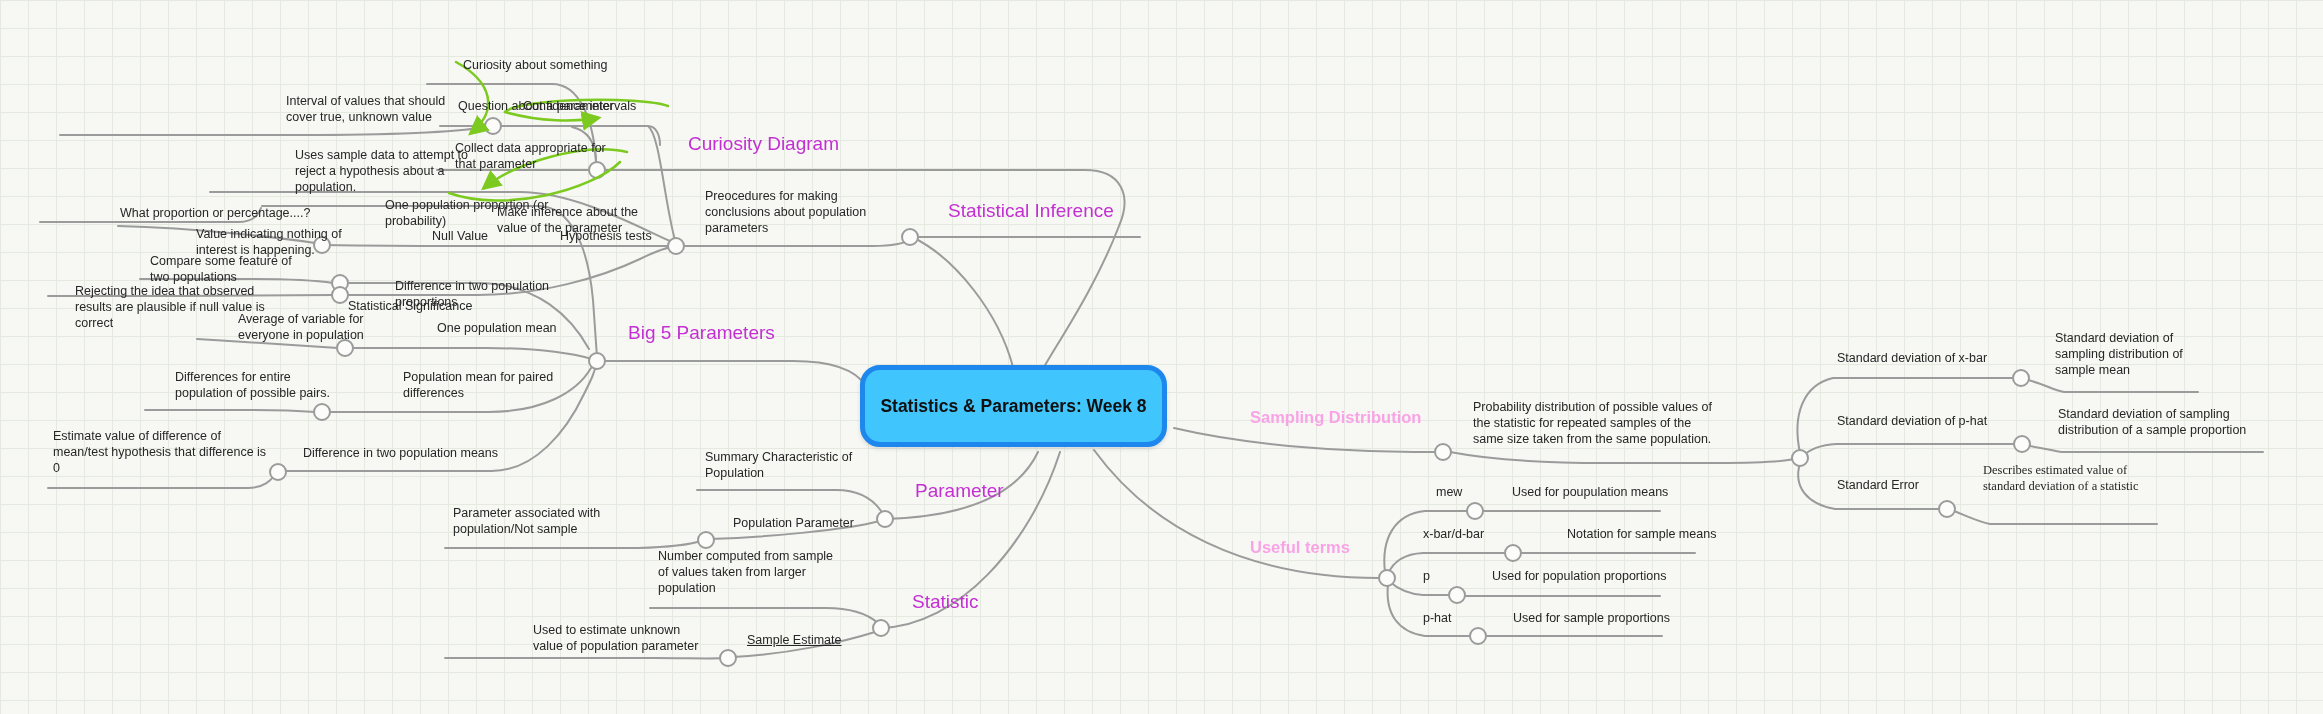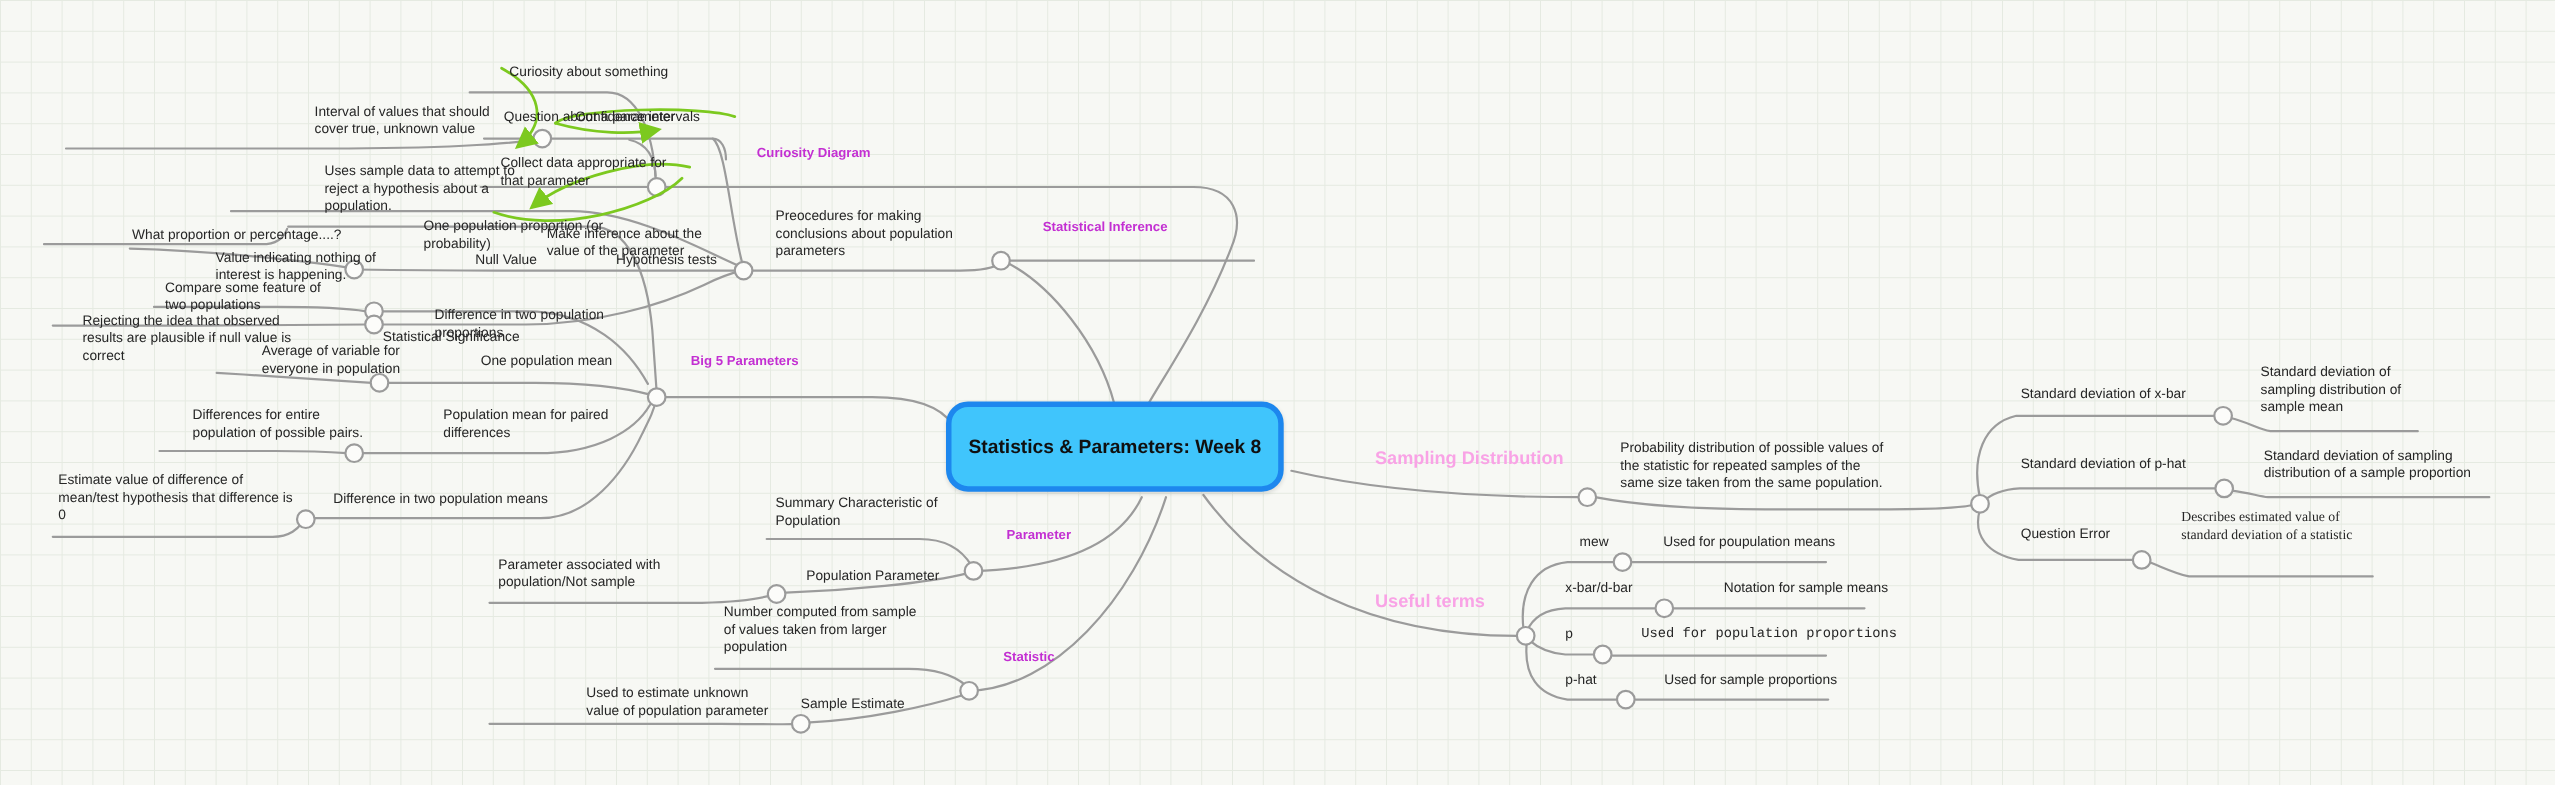--- a/index.html
+++ b/index.html
@@ -29,21 +29,21 @@
   #lines{position:absolute;left:0;top:0;width:2323px;height:714px;}
   #lines path.link{fill:none;stroke:var(--connector);stroke-width:2;stroke-linecap:round;}
   #lines circle.jct{fill:#fcfcfa;stroke:var(--connector);stroke-width:2;}
   #lines path.garrow{fill:none;stroke:var(--arrow-green);stroke-width:2.5;stroke-linecap:round;}
   #nodes-layer{position:absolute;left:0;top:0;width:2323px;height:714px;}
   .node{
     position:absolute;font-size:12.5px;line-height:1.28;color:var(--node-text);
     white-space:nowrap;
   }
   .branch-label-main{
-    font-size:12px;font-weight:700;color:var(--branch-label);
+    font-size:19px;font-weight:400;color:var(--branch-label);
   }
   .branch-label-soft{
     font-size:16.5px;font-weight:700;color:var(--branch-label-soft);
   }
   #central-topic{
     position:absolute;left:860px;top:365px;width:307px;height:82px;
     box-sizing:border-box;
     background:var(--center-fill);
     border:5px solid var(--center-border);
     border-radius:20px;
@@ -190,37 +190,37 @@
       <div class="node" style="left: 403px; top: 369px; width: 158px; white-space: normal;">Population mean for paired differences</div>
       <div class="node" style="left: 53px; top: 428px; width: 222px; white-space: normal;">Estimate value of difference of mean/test hypothesis that difference is 0</div>
       <div class="node" style="left: 303px; top: 445px;">Difference in two population means</div>
       <div class="node" style="left: 705px; top: 449px; width: 152px; white-space: normal;">Summary Characteristic of Population</div>
       <div class="node branch-label-main" style="left: 915px; top: 479px;">Parameter</div>
       <div class="node" style="left: 453px; top: 505px; width: 150px; white-space: normal;">Parameter associated with population/Not sample</div>
       <div class="node" style="left: 733px; top: 515px;">Population Parameter</div>
       <div class="node" style="left: 658px; top: 548px; width: 182px; white-space: normal;">Number computed from sample of values taken from larger population</div>
       <div class="node branch-label-main" style="left: 912px; top: 590px;">Statistic</div>
       <div class="node" style="left: 533px; top: 622px; width: 168px; white-space: normal;">Used to estimate unknown value of population parameter</div>
-      <div class="node" style="left: 728px; top: 632px;">Sample Estimate</div>
+      <div class="node" style="left: 747px; top: 632px; text-decoration: underline;">Sample Estimate</div>
       <div class="node branch-label-soft" style="left: 1250px; top: 407px;">Sampling Distribution</div>
       <div class="node" style="left: 1473px; top: 399px; width: 242px; white-space: normal;">Probability distribution of possible values of the statistic for repeated samples of the same size taken from the same population.</div>
       <div class="node" style="left: 1423px; top: 484px; padding-left: 13px;">mew</div>
       <div class="node" style="left: 1512px; top: 484px;">Used for poupulation means</div>
       <div class="node" style="left: 1423px; top: 526px;">x-bar/d-bar</div>
       <div class="node" style="left: 1567px; top: 526px;">Notation for sample means</div>
       <div class="node branch-label-soft" style="left: 1250px; top: 537px;">Useful terms</div>
       <div class="node" style="left: 1423px; top: 568px;">p</div>
-      <div class="node" style="left: 1492px; top: 568px; font-family: Liberation Mono, monospace;">Used for population proportions</div>
+      <div class="node" style="left: 1492px; top: 568px;">Used for population proportions</div>
       <div class="node" style="left: 1423px; top: 610px;">p-hat</div>
       <div class="node" style="left: 1513px; top: 610px;">Used for sample proportions</div>
       <div class="node" style="left: 1837px; top: 350px;">Standard deviation of x-bar</div>
       <div class="node" style="left: 2055px; top: 330px; width: 142px; white-space: normal;">Standard deviation of sampling distribution of sample mean</div>
       <div class="node" style="left: 1837px; top: 413px;">Standard deviation of p-hat</div>
       <div class="node" style="left: 2058px; top: 406px; width: 200px; white-space: normal;">Standard deviation of sampling distribution of a sample proportion</div>
-      <div class="node" style="left: 1837px; top: 477px;">Question Error</div>
+      <div class="node" style="left: 1837px; top: 477px;">Standard Error</div>
       <div class="node" style="left: 1983px; top: 462px; width: 168px; white-space: normal; font-family: Liberation Serif, serif;">Describes estimated value of standard deviation of a statistic</div>
     </div>
 
   <div id="central-topic">
     <span>Statistics &amp; Parameters:  Week 8</span>
   </div>
 
 </div>
 
 </body></html>

